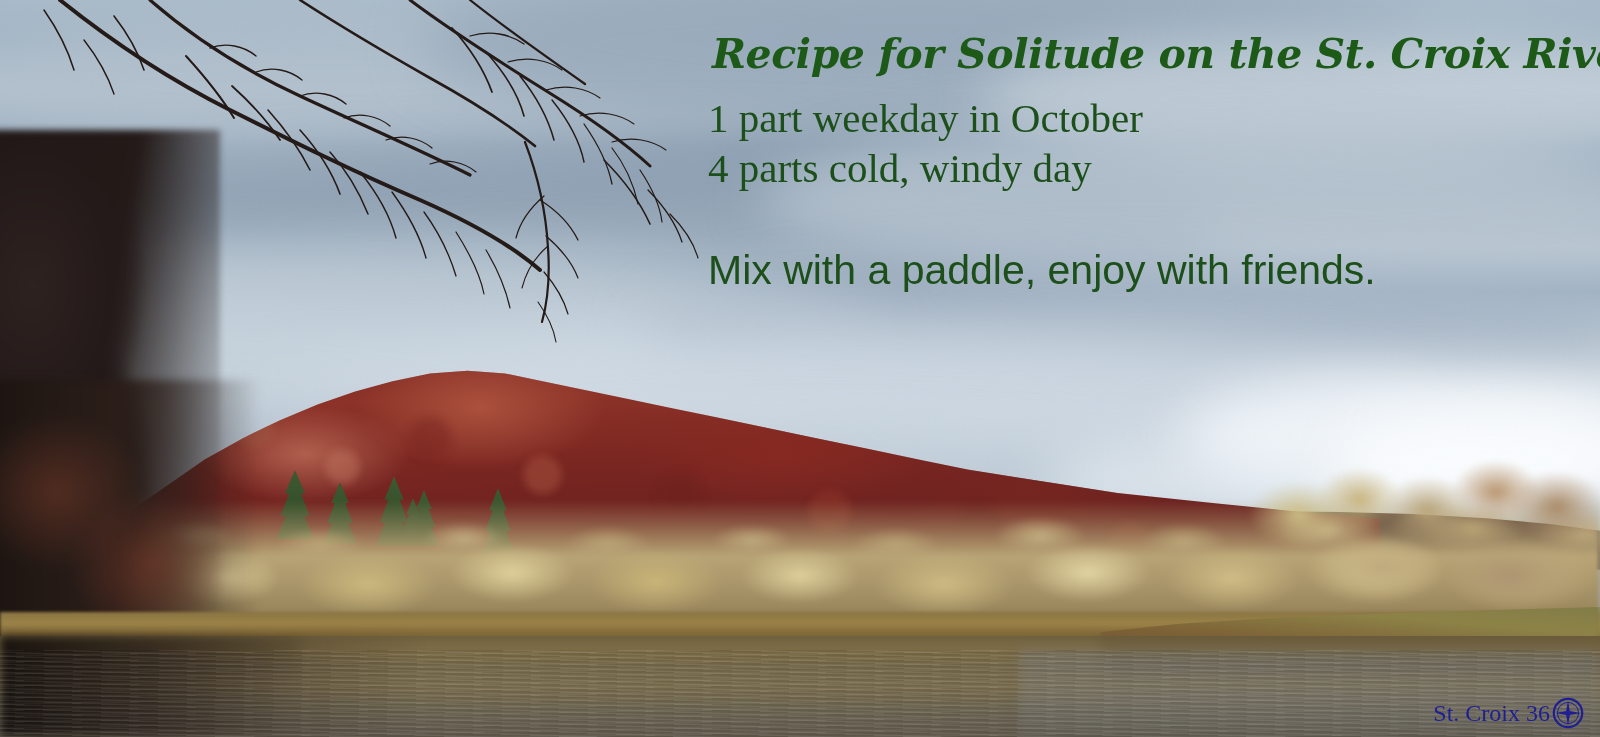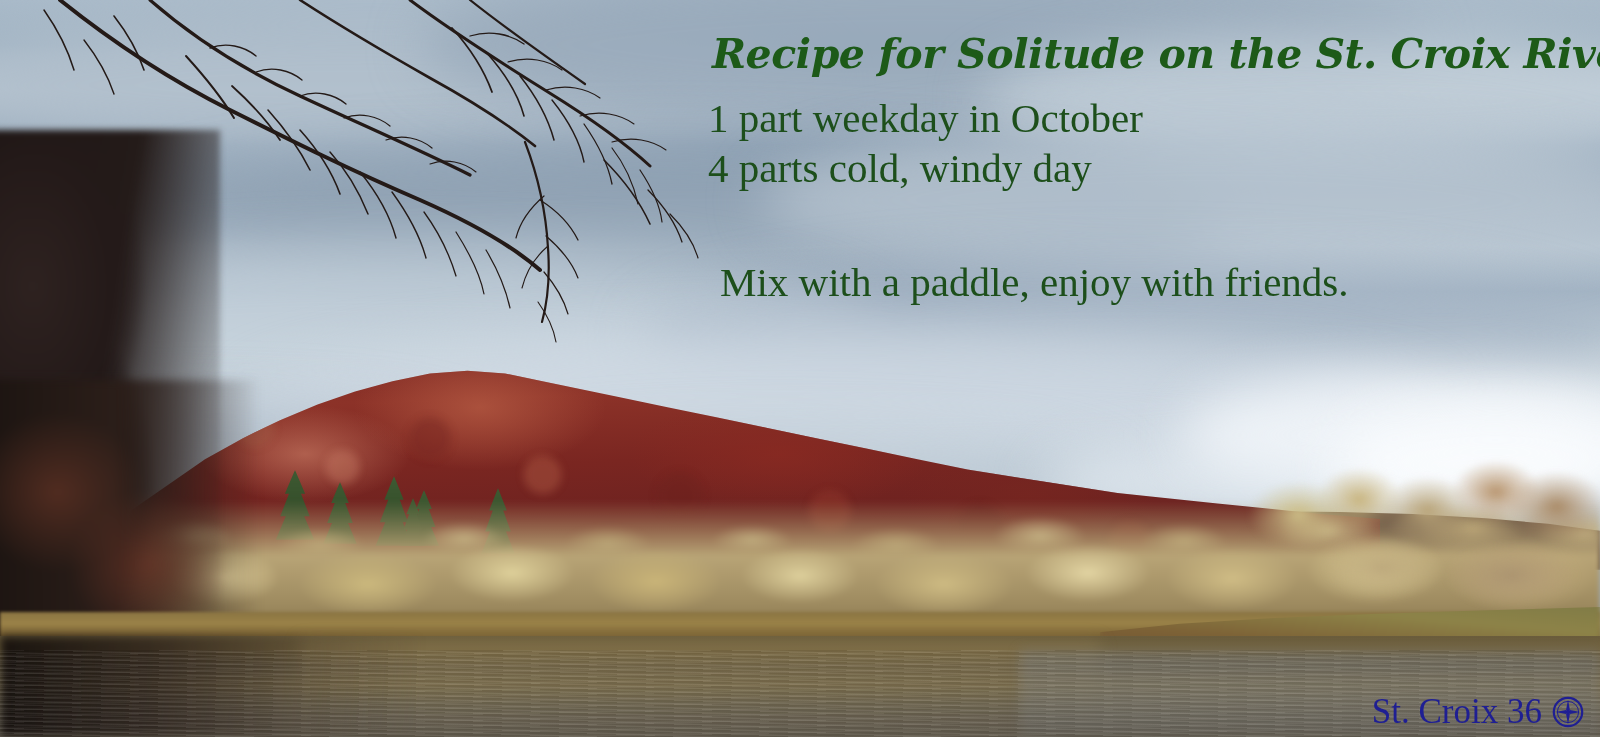--- a/index.html
+++ b/index.html
@@ -298,39 +298,39 @@
   .recipe-line {
     font-family: "Liberation Serif", "DejaVu Serif", serif;
     font-size: 41px;
     line-height: 50px;
     color: #1d4f1b;
     white-space: nowrap;
     margin: 0;
   }
   .recipe-gap { height: 52px; }
   .recipe-closing {
-    font-family: Liberation Serif, serif;
+    font-family: Liberation Sans, sans-serif;
     font-size: 41px;
     line-height: 50px;
     color: #1d4f1b;
     white-space: nowrap;
-    margin: 12px;
+    margin: 0;
   }
 
   
   .watermark {
     position: absolute;
     right: 16px;
     bottom: 8px;
     display: flex;
     align-items: center;
-    gap: 12px;
+    gap: 4px;
     color: #1f1f93;
     font-family: "Liberation Serif", "DejaVu Serif", serif;
-    font-size: 35px;
+    font-size: 24px;
     line-height: 1;
     white-space: nowrap;
   }
   .wm-compass { margin-left: -2px; display: inline-flex; }
 </style>
 </head>
 <body>
 
 <div id="scene">
 

